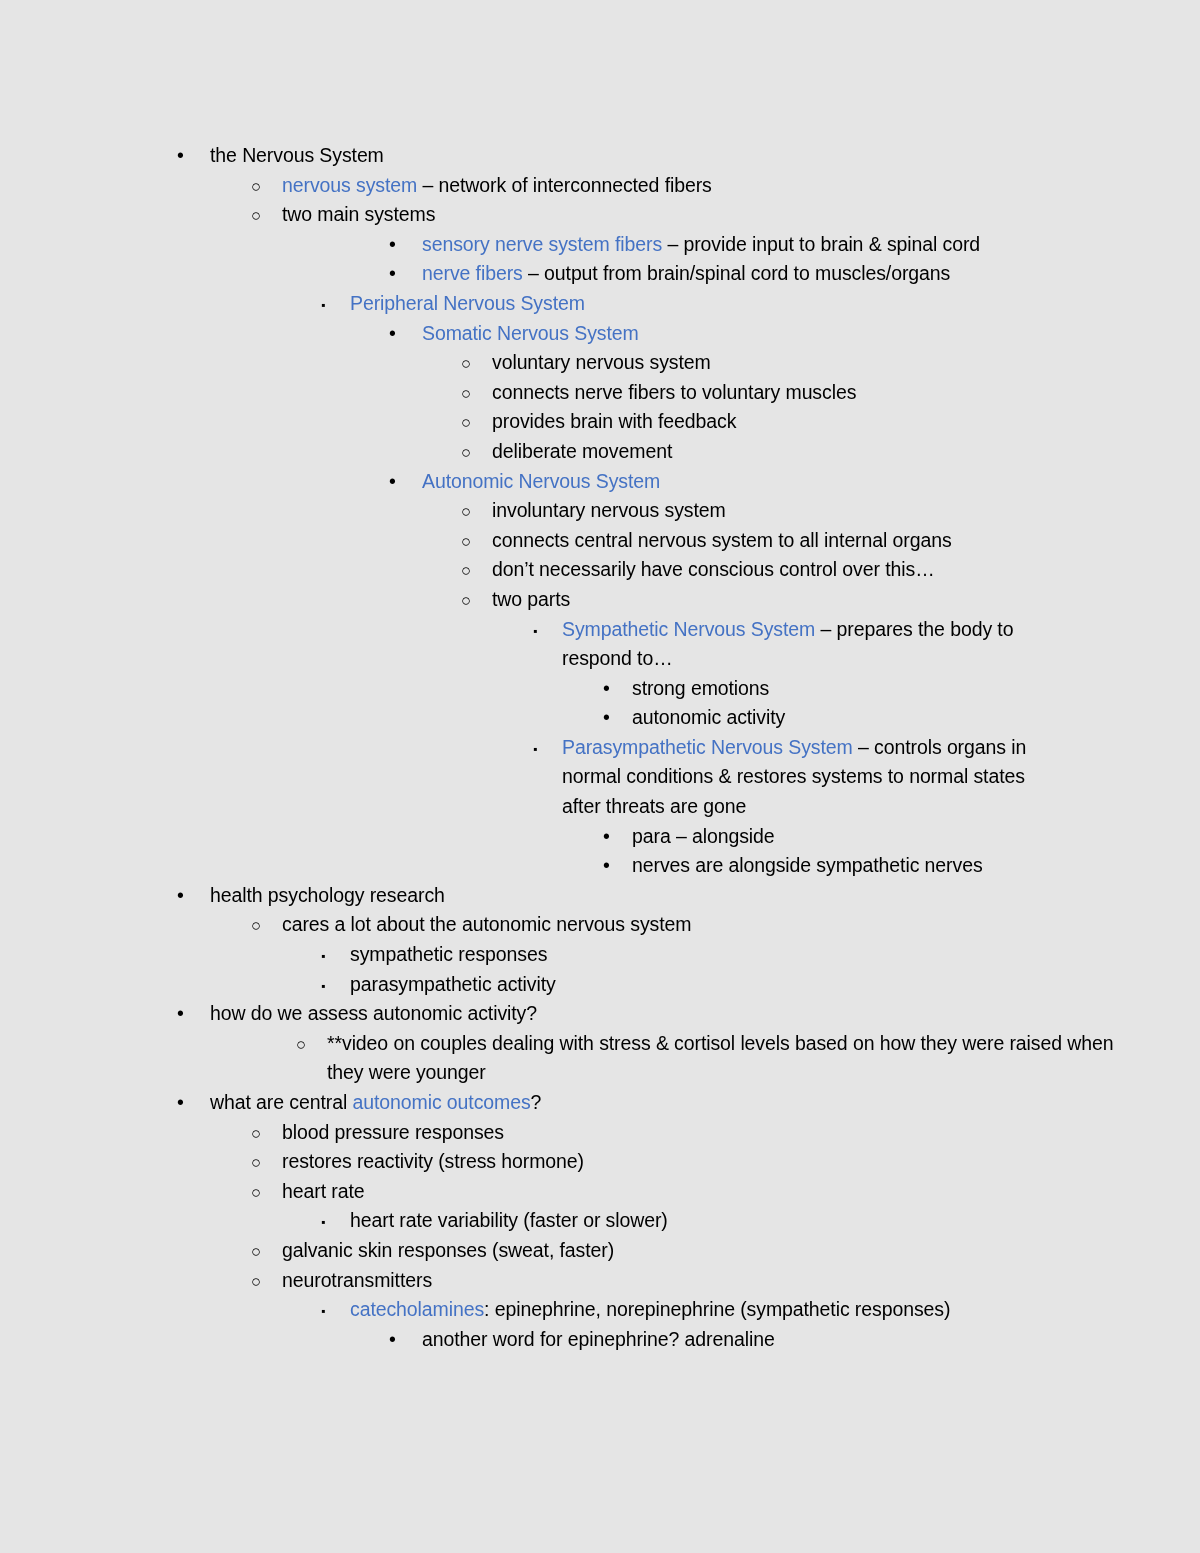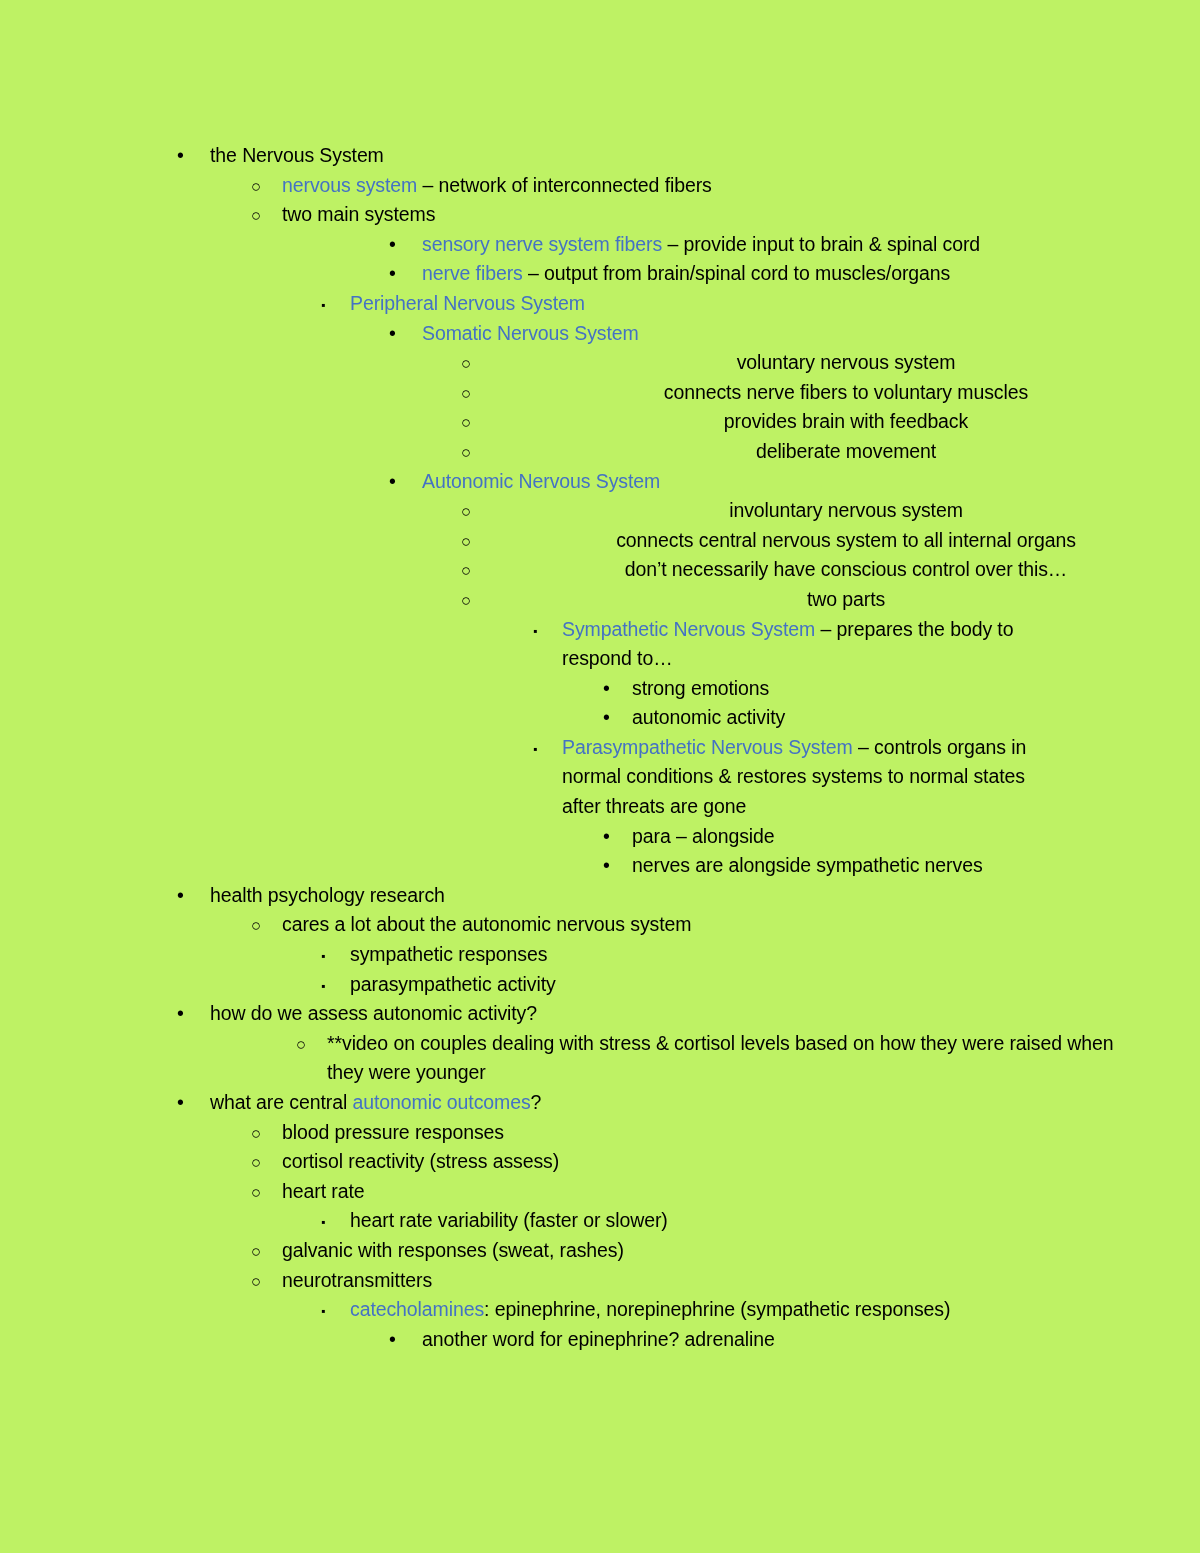--- a/index.html
+++ b/index.html
@@ -12,21 +12,21 @@
     height: 1553px;
     font-family: "Liberation Sans", sans-serif;
     color: #000000;
     overflow: hidden;
   }
 
   #page {
     position: relative;
     width: 1200px;
     height: 1553px;
-    background: #bef264;
+    background: #e5e5e5;
     padding-top: 141px;
     box-sizing: border-box;
   }
 
   .outline {
     list-style: none;
     margin: 0;
     padding: 0;
   }
 
@@ -77,21 +77,21 @@
 
   .lvl2 { padding-left: 282px; }
   .lvl2 > .marker { left: 251px; }
 
   .lvl3 { padding-left: 350px; }
   .lvl3 > .marker { left: 321px; }
 
   .lvl4 { padding-left: 422px; }
   .lvl4 > .marker { left: 389px; }
 
-  .lvl5 { padding-left: 492px; text-align: center; }
+  .lvl5 { padding-left: 492px; }
   .lvl5 > .marker { left: 461px; }
 
   .lvl6 { padding-left: 562px; }
   .lvl6 > .marker { left: 533px; }
 
   .lvl7 { padding-left: 632px; }
   .lvl7 > .marker { left: 603px; }
 
   
   .w-sym { max-width: 480px; }
@@ -241,33 +241,33 @@
       <span class="marker m-disc"></span>
       <span class="blk">what are central </span><span class="blue">autonomic outcomes</span><span class="blk">?</span>
     </div>
 
     <div class="li lvl2">
       <span class="marker m-circle"></span>
       <span>blood pressure responses</span>
     </div>
     <div class="li lvl2">
       <span class="marker m-circle"></span>
-      <span>cortisol reactivity (stress assess)</span>
+      <span>restores reactivity (stress hormone)</span>
     </div>
     <div class="li lvl2">
       <span class="marker m-circle"></span>
       <span>heart rate</span>
     </div>
     <div class="li lvl3">
       <span class="marker m-square"></span>
       <span>heart rate variability (faster or slower)</span>
     </div>
     <div class="li lvl2">
       <span class="marker m-circle"></span>
-      <span>galvanic with responses (sweat, rashes)</span>
+      <span>galvanic skin responses (sweat, faster)</span>
     </div>
     <div class="li lvl2">
       <span class="marker m-circle"></span>
       <span>neurotransmitters</span>
     </div>
 
     <div class="li lvl3">
       <span class="marker m-square"></span>
       <span class="blue">catecholamines</span><span class="blk">: epinephrine, norepinephrine (sympathetic responses)</span>
     </div>

